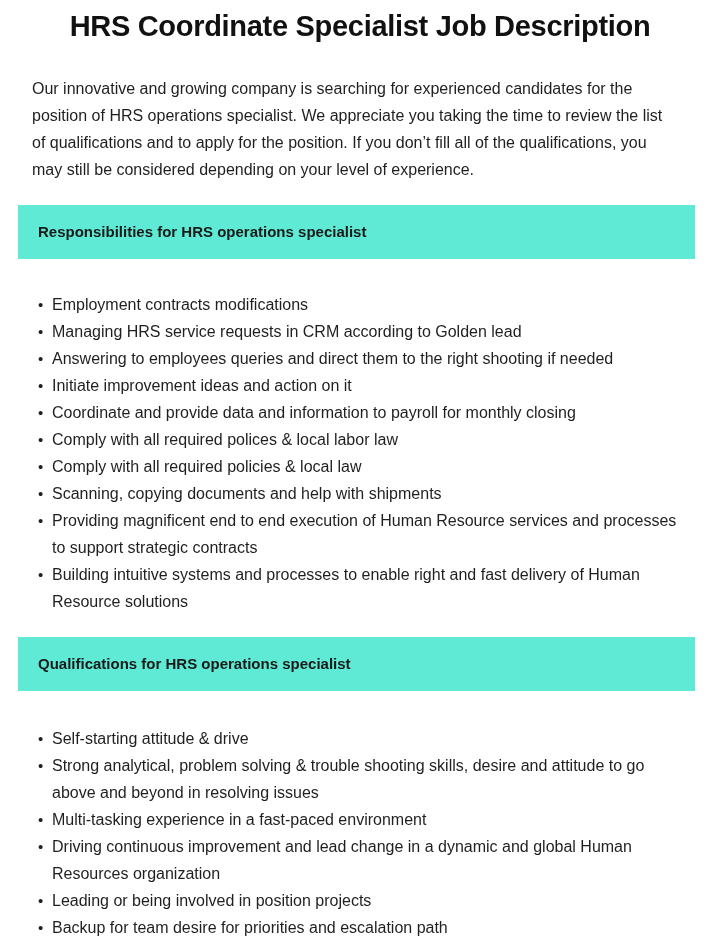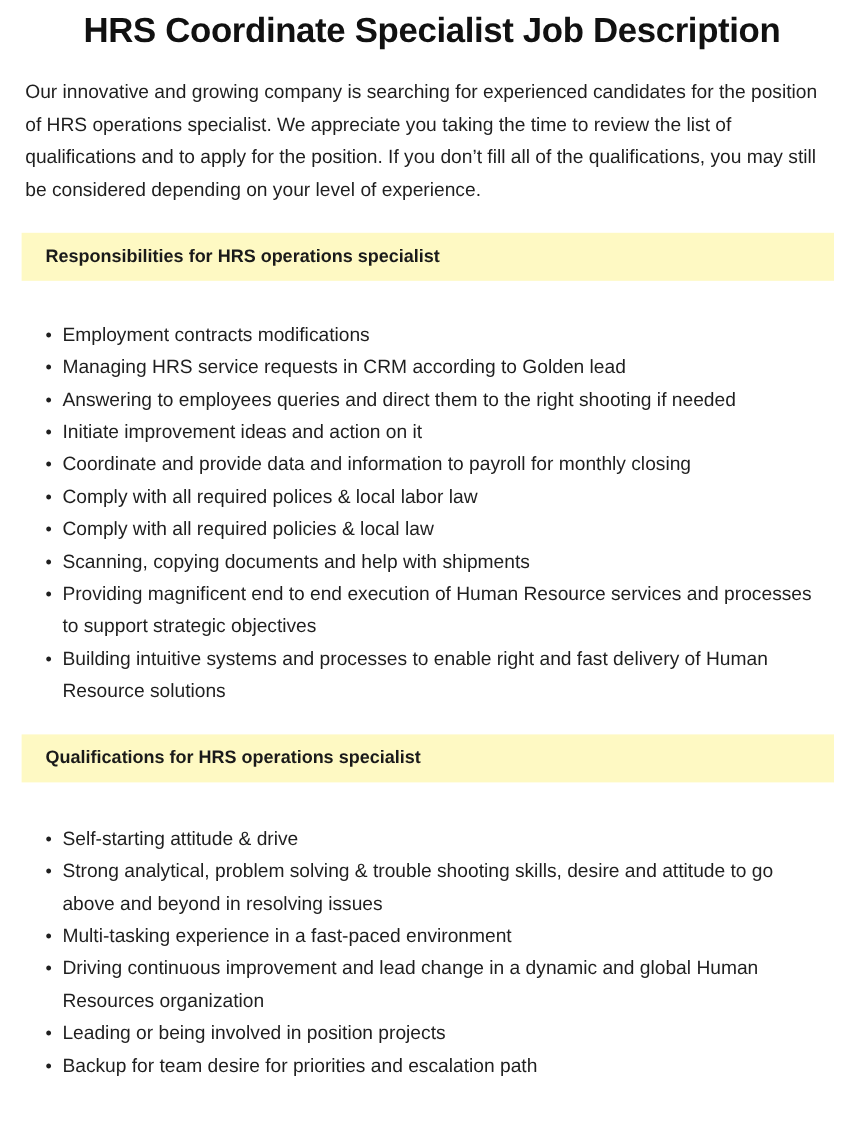--- a/index.html
+++ b/index.html
@@ -26,30 +26,30 @@
     text-align: center;
     color: #111111;
     margin: 0;
     padding: 6px 20px 0 20px;
     line-height: 40px;
   }
   .intro {
     font-size: 16px;
     line-height: 27px;
     color: #1f1f1f;
-    margin: 1px;
+    margin: 12px;
     padding: 17px 28px 0 20px;
   }
   .section {
     margin-top: 22px;
   }
   .section-band {
-    background: #fef9c3;
+    background: #5eead4;
     margin: 0 25px 0 18px;
-    height: 40px;
+    height: 54px;
     display: flex;
     align-items: center;
     box-sizing: border-box;
     padding-left: 20px;
   }
   .section-band-title {
     font-size: 15px;
     font-weight: bold;
     color: #1a1a1a;
     line-height: 18px;
@@ -95,21 +95,21 @@
     </div>
     <ul class="bullets">
       <li>Employment contracts modifications</li>
       <li>Managing HRS service requests in CRM according to Golden lead</li>
       <li>Answering to employees queries and direct them to the right shooting if needed</li>
       <li>Initiate improvement ideas and action on it</li>
       <li>Coordinate and provide data and information to payroll for monthly closing</li>
       <li>Comply with all required polices &amp; local labor law</li>
       <li>Comply with all required policies &amp; local law</li>
       <li>Scanning, copying documents and help with shipments</li>
-      <li>Providing magnificent end to end execution of Human Resource services and processes to support strategic objectives</li>
+      <li>Providing magnificent end to end execution of Human Resource services and processes to support strategic contracts</li>
       <li>Building intuitive systems and processes to enable right and fast delivery of Human Resource solutions</li>
     </ul>
   </div>
 
   <div class="section qual-section">
     <div class="section-band">
       <span class="section-band-title">Qualifications for HRS operations specialist</span>
     </div>
     <ul class="bullets">
       <li>Self-starting attitude &amp; drive</li>

